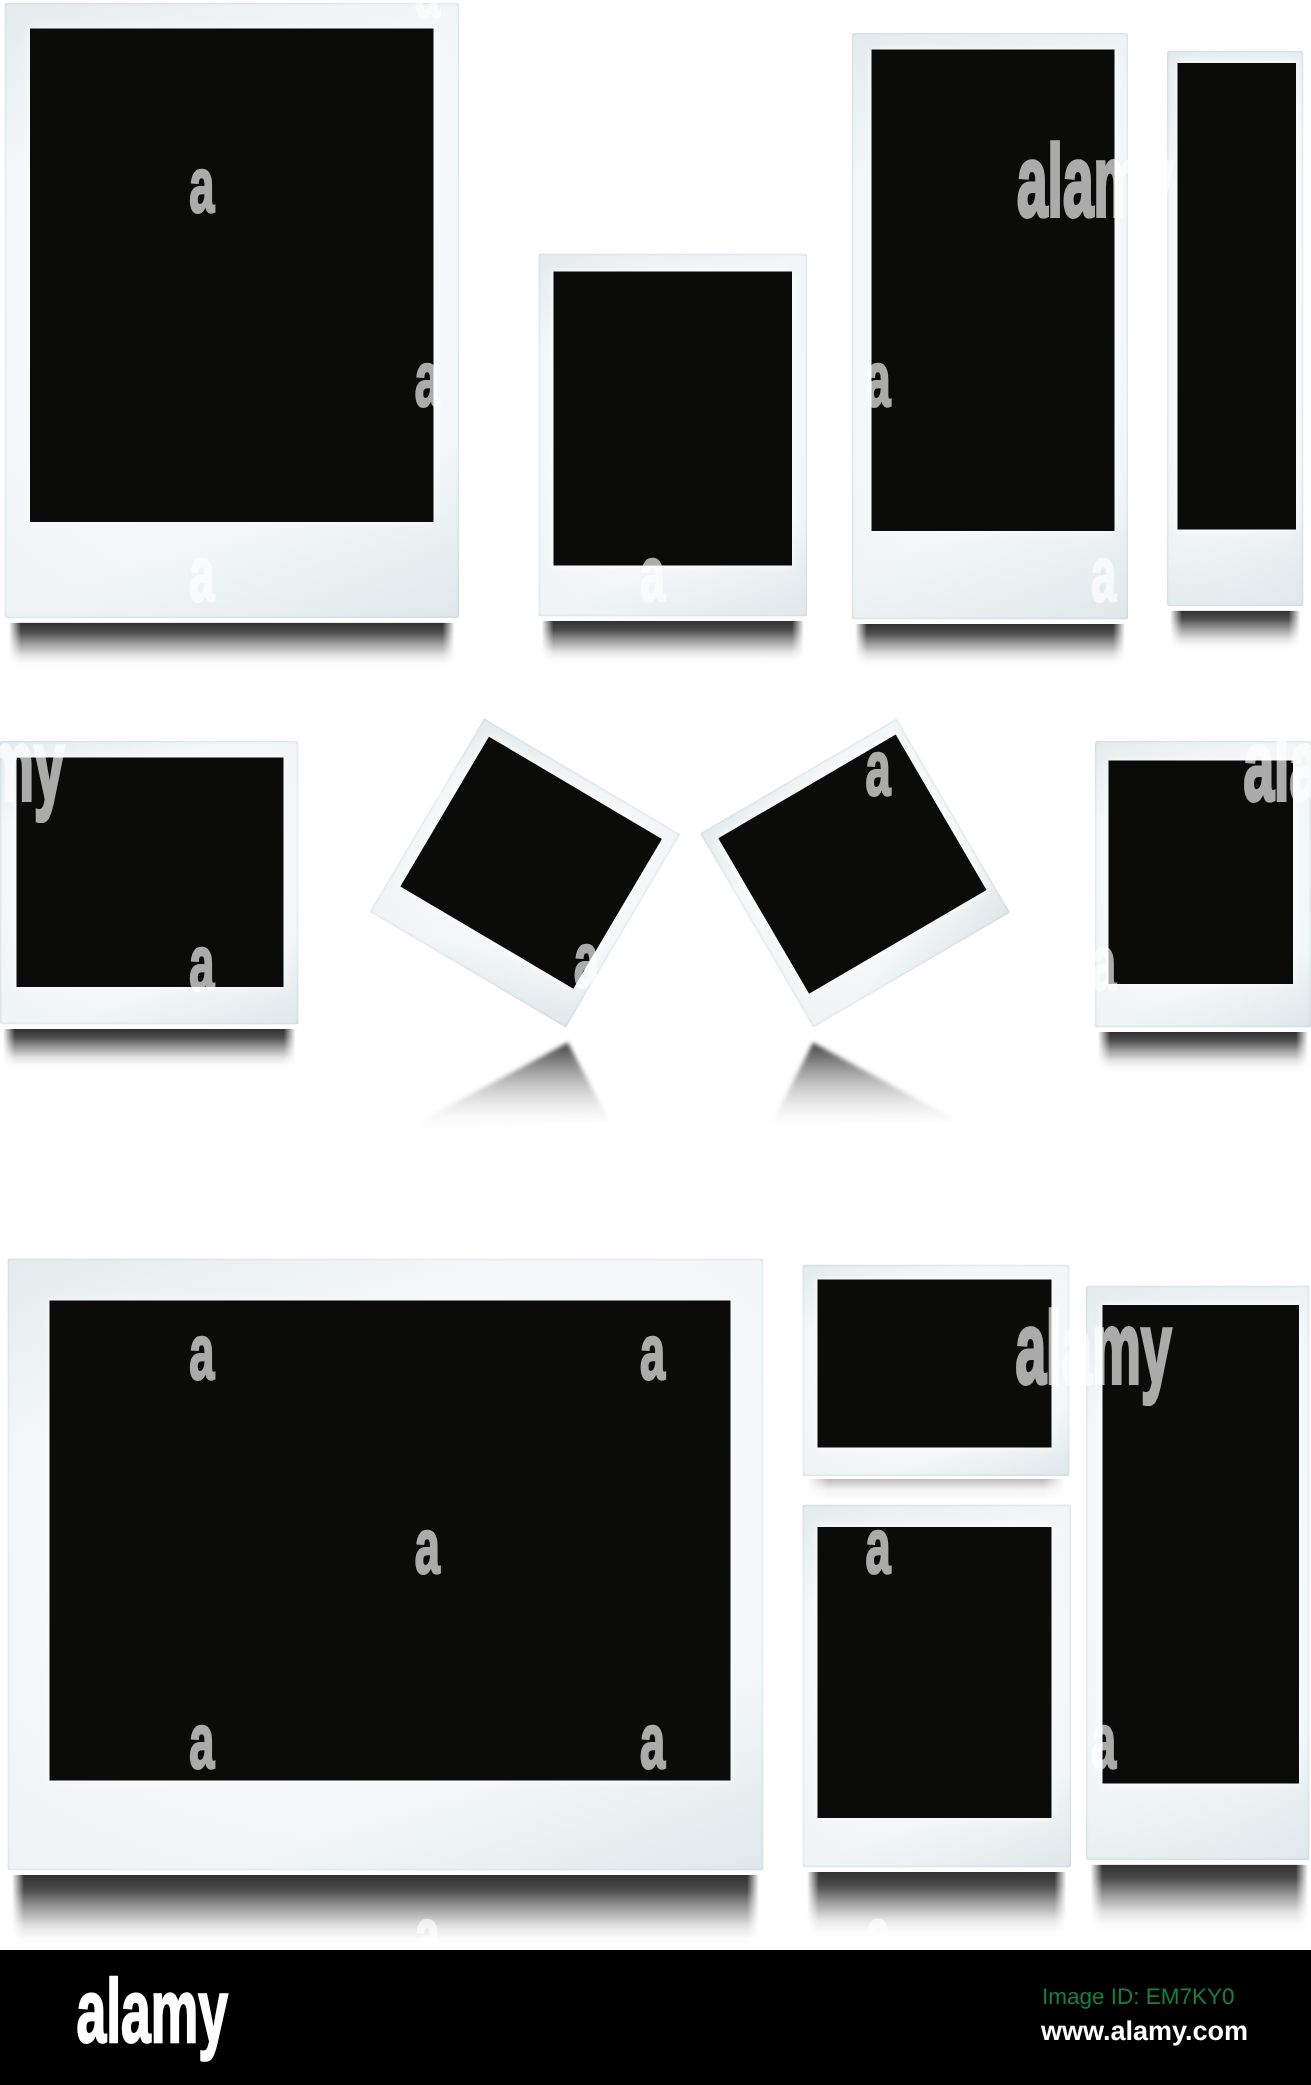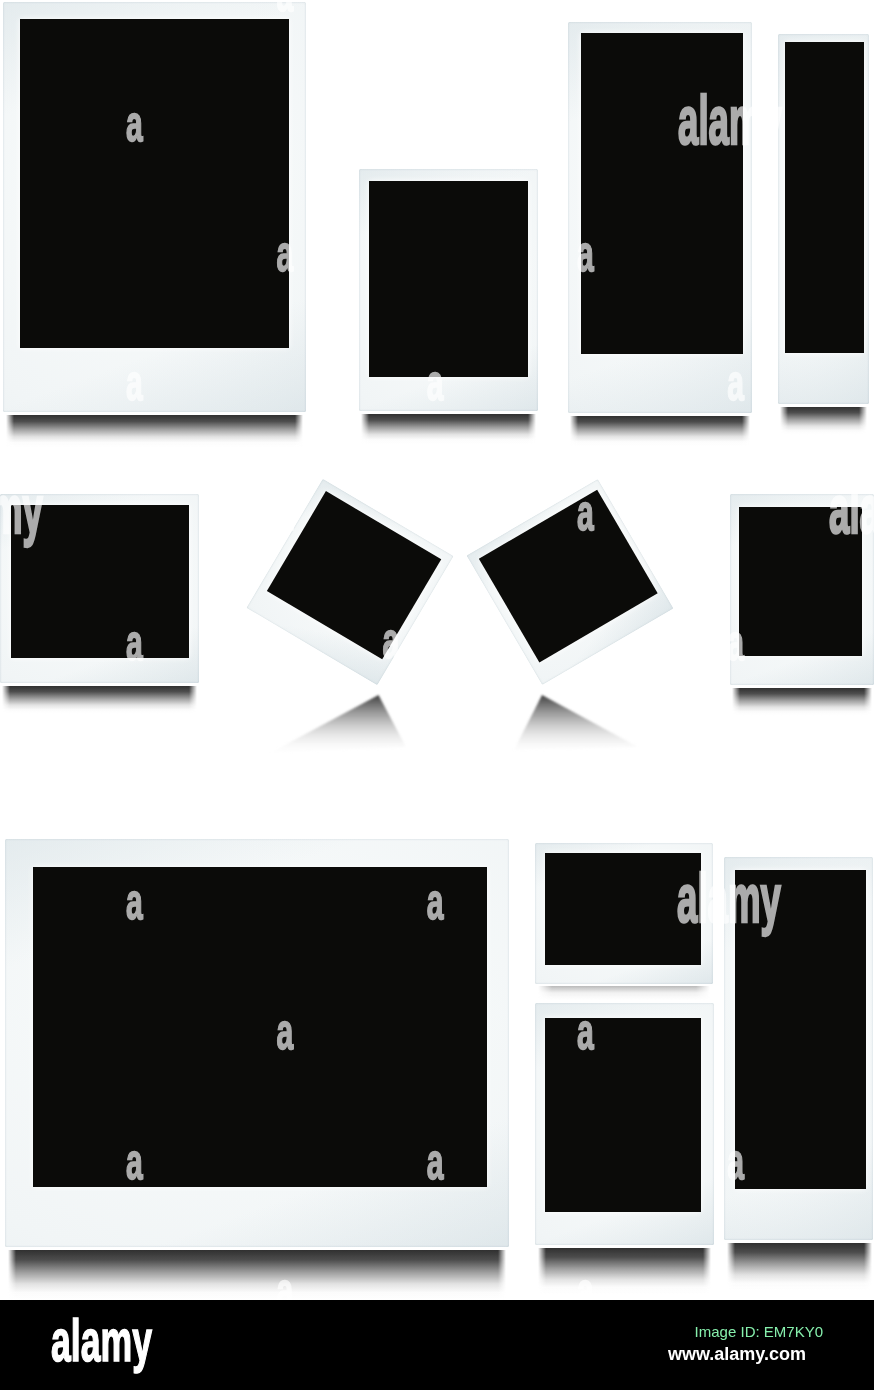--- a/index.html
+++ b/index.html
@@ -15,22 +15,22 @@
   .photo{position:absolute;background:#0b0b09;box-shadow:0 0 6px rgba(255,255,255,0.95);}
   .shad{position:absolute;
     background:linear-gradient(180deg, rgba(40,40,40,0.96) 0%, rgba(52,52,52,0.88) 20%, rgba(95,95,95,0.6) 45%, rgba(160,160,160,0.3) 68%, rgba(220,220,220,0.1) 85%, rgba(255,255,255,0) 100%);
     -webkit-mask-image:linear-gradient(90deg, transparent 0, #000 8px, #000 calc(100% - 8px), transparent 100%);
   }
   .shadlite{position:absolute;
     background:linear-gradient(180deg, rgba(120,120,120,0.5) 0%, rgba(190,190,190,0.2) 50%, rgba(255,255,255,0) 100%);
     -webkit-mask-image:linear-gradient(90deg, transparent 0, #000 14px, #000 calc(100% - 14px), transparent 100%);
   }
   .bar{position:absolute;left:0;top:1300px;width:874px;height:90px;background:#000;}
-  .idtxt{position:absolute;right:51px;top:1327px;font-size:15px;color:#86efac;}
-  .urltxt{position:absolute;right:68px;top:1348px;font-size:18px;font-weight:bold;color:#fff;}
+  .idtxt{position:absolute;right:51px;top:1327px;font-size:15px;color:#15803d;}
+  .urltxt{position:absolute;right:42px;top:1348px;font-size:18px;font-weight:bold;color:#fff;}
   svg{display:block;}
   .ovl{position:absolute;left:0;top:0;}
 </style>
 </head>
 <body>
 
 <div class="frame" style="left:3px;top:2px;width:303px;height:410px;">
 
   <div class="photo" style="left:17px;top:17px;width:269px;height:329px;"></div>
 </div>

